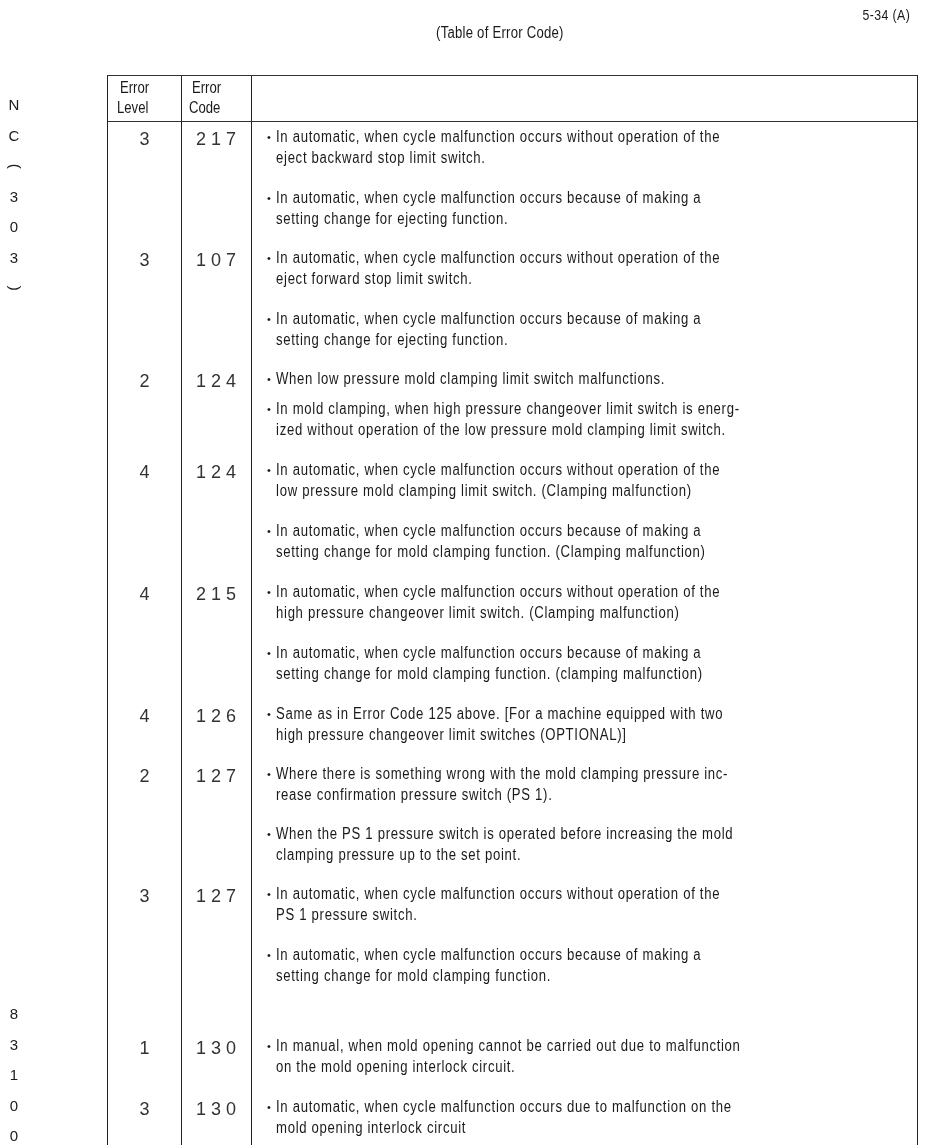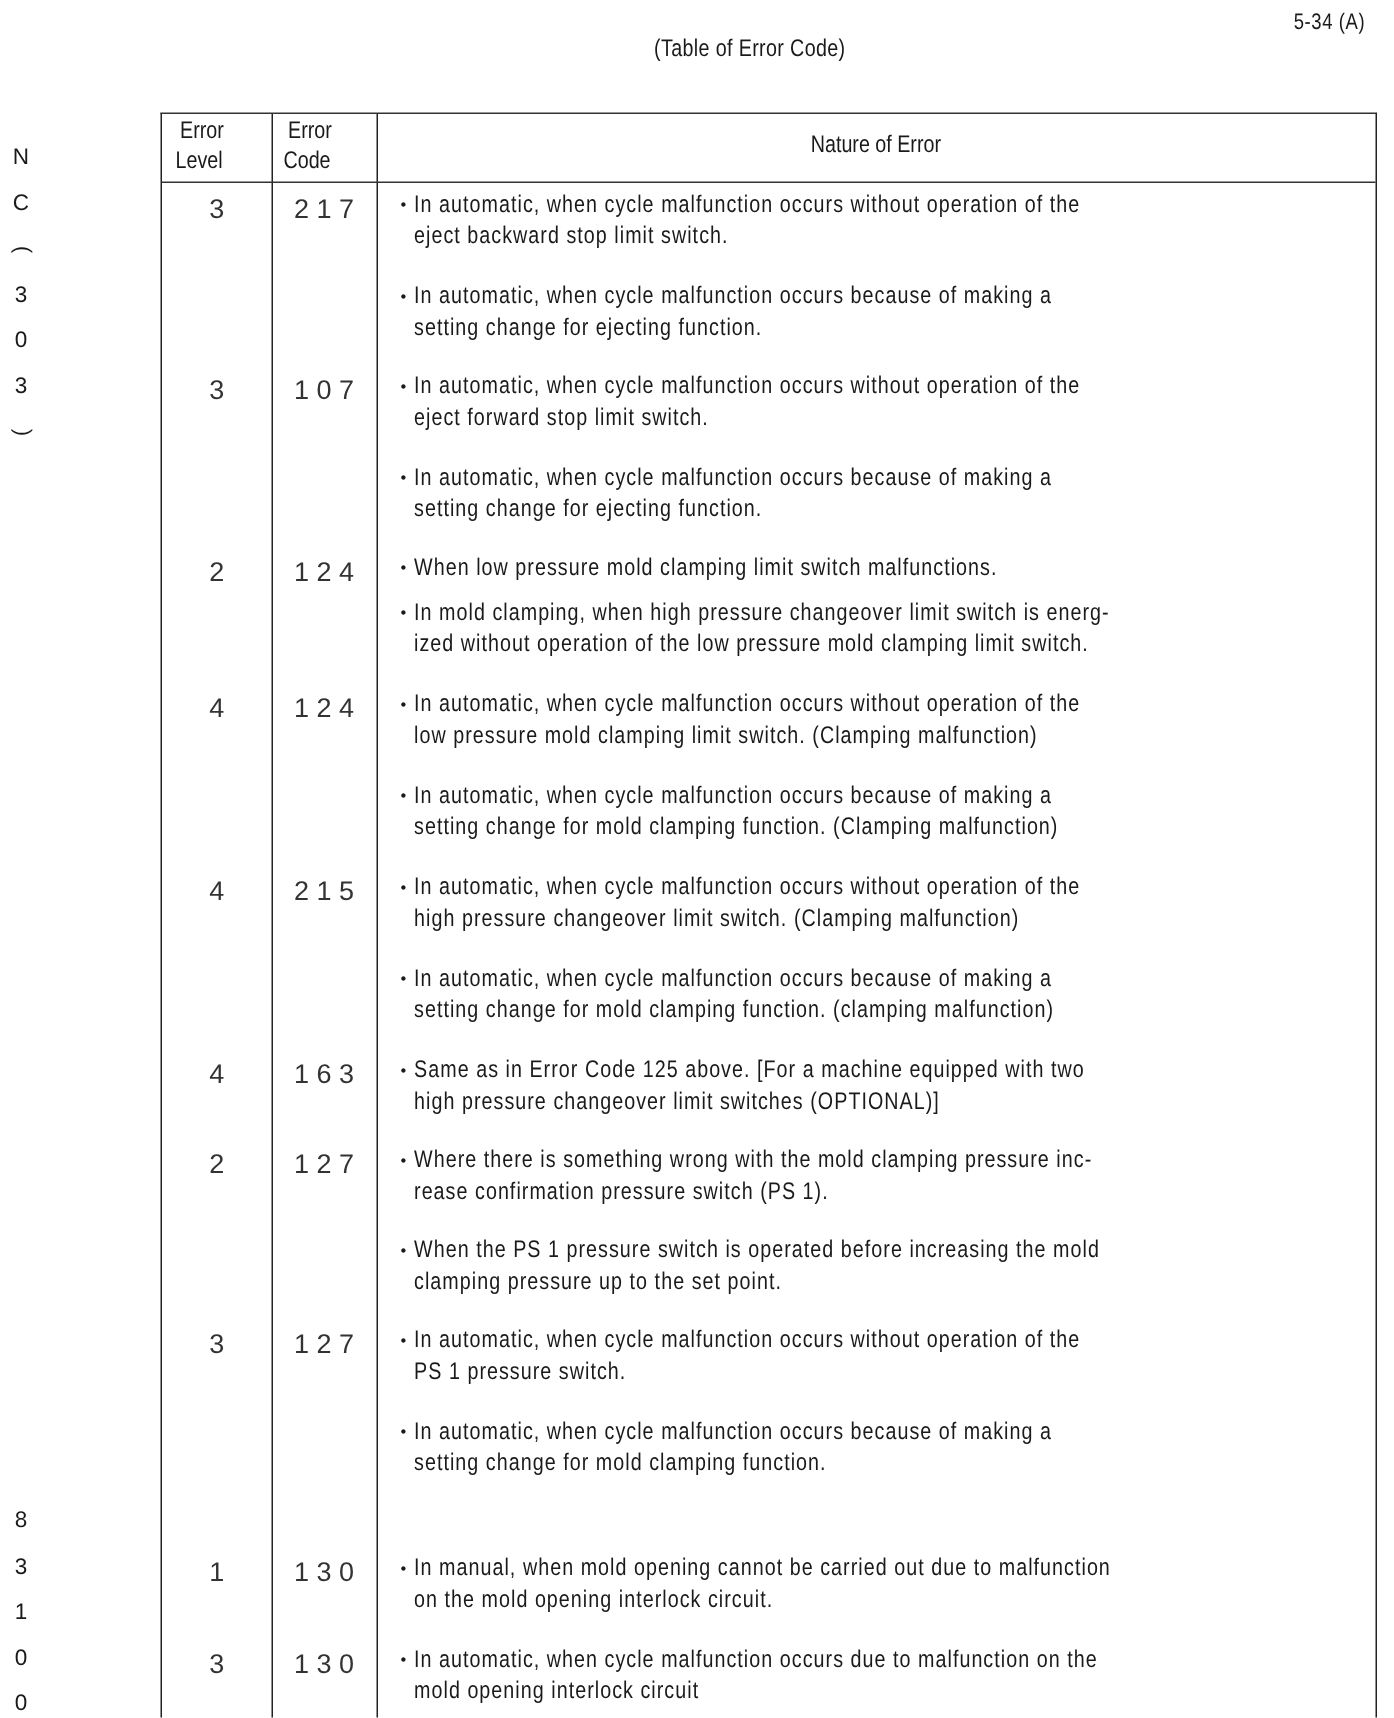--- a/index.html
+++ b/index.html
@@ -180,23 +180,20 @@
   <div class="header-line"></div>
 
   <div class="hdr hdr-level">
     <span class="sx">Error</span><br>
     <span class="sx">Level</span>
   </div>
   <div class="hdr hdr-code">
     <span class="sx">Error</span><br>
     <span class="sx">Code</span>
   </div>
-  <div class="hdr hdr-nature">
-    <span class="sx">Nature of Error</span>
-  </div>
 
   <div class="row-level" style="top:52px">3</div>
   <div class="row-code" style="top:52px">217</div>
   <div class="entry" style="top:51px">
     <span class="bullet">•</span>
     <span class="line">In automatic, when cycle malfunction occurs without operation of the</span>
     <span class="line">eject backward stop limit switch.</span>
   </div>
   <div class="entry" style="top:112px">
     <span class="bullet">•</span>
@@ -249,21 +246,21 @@
     <span class="line">In automatic, when cycle malfunction occurs without operation of the</span>
     <span class="line">high pressure changeover limit switch.  (Clamping malfunction)</span>
   </div>
   <div class="entry" style="top:567px">
     <span class="bullet">•</span>
     <span class="line">In automatic, when cycle malfunction occurs because of making a</span>
     <span class="line">setting change for mold clamping function.  (clamping malfunction)</span>
   </div>
 
   <div class="row-level" style="top:629px">4</div>
-  <div class="row-code" style="top:629px">163</div>
+  <div class="row-code" style="top:629px">126</div>
   <div class="entry" style="top:628px">
     <span class="bullet">•</span>
     <span class="line">Same as in Error Code 125 above. [For a machine equipped with two</span>
     <span class="line">high pressure changeover limit switches (OPTIONAL)]</span>
   </div>
 
   <div class="row-level" style="top:689px">2</div>
   <div class="row-code" style="top:689px">127</div>
   <div class="entry" style="top:688px">
     <span class="bullet">•</span>

